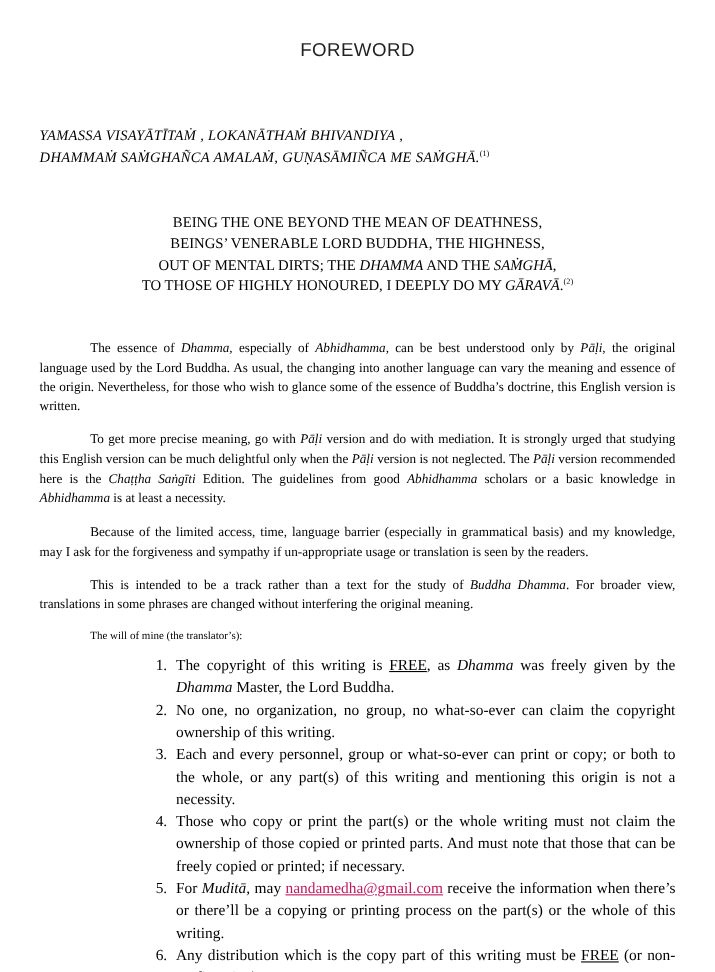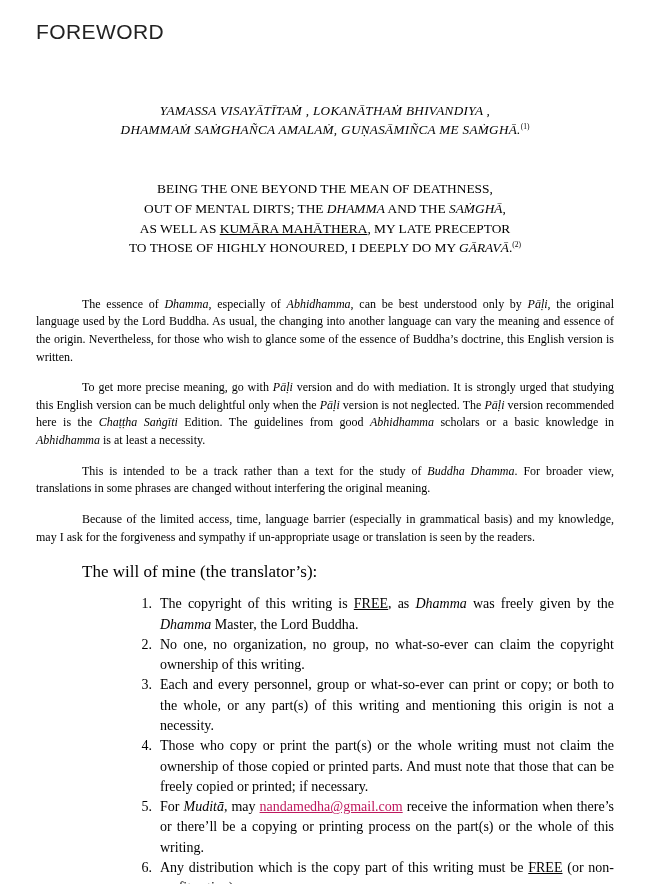--- a/index.html
+++ b/index.html
@@ -21,31 +21,32 @@
     left: 0; top: 0;
     width: 650px;
     height: 884px;
     box-sizing: border-box;
     padding: 0 36px;
   }
 
   
   .doc-title {
     font-family: "Liberation Sans", "DejaVu Sans", sans-serif;
-    font-size: 21px;
+    font-size: 17px;
+    text-align: center;
     letter-spacing: 0.4px;
-    margin-top: 19px;
+    margin-top: 36px;
     line-height: 1.2;
     color: #222;
   }
 
   
   .verse {
     margin-top: 57px;
-    text-align: center;
+    text-align: left;
     font-style: italic;
     font-size: 13.2px;
     line-height: 1.45;
     letter-spacing: 0.3px;
   }
   .verse .vline { display: block; white-space: nowrap; }
 
   
   .translation {
     margin-top: 40px;
@@ -71,21 +72,21 @@
     margin: 0 0 13px 0;
     font-size: 12px;
     line-height: 1.47;
     text-align: justify;
     text-indent: 46px;
   }
   p.para i { font-style: italic; }
 
   p.willline {
     margin: 14px 0 9px 0;
-    font-size: 17px;
+    font-size: 10px;
     line-height: 1.47;
     text-indent: 46px;
   }
 
   
   ol.will-list {
     margin: 0;
     padding: 0 0 0 102px;
     list-style: none;
     counter-reset: wl;
@@ -121,34 +122,34 @@
 
   <div class="doc-title">FOREWORD</div>
 
   <div class="verse">
     <span class="vline">YAMASSA  VISAYĀTĪTAṀ ,   LOKANĀTHAṀ BHIVANDIYA ,</span>
     <span class="vline"><span>DHAMMAṀ SAṀGHAÑCA  AMALAṀ, GUṆASĀMIÑCA ME SAṀGHĀ.</span><sup class="fn">(1)</sup></span>
   </div>
 
   <div class="translation">
     <span class="tline">BEING THE ONE BEYOND THE MEAN OF DEATHNESS,</span>
+    <span class="tline">BEINGS’ VENERABLE LORD BUDDHA, THE HIGHNESS,</span>
     <span class="tline"><span>OUT OF MENTAL DIRTS; THE </span><i>DHAMMA</i><span> AND THE </span><i>SAṀGHĀ</i><span>,</span></span>
-    <span class="tline"><span>AS WELL AS </span><u>KUMĀRA MAHĀTHERA</u><span>, MY LATE PRECEPTOR</span></span>
     <span class="tline"><span>TO THOSE OF HIGHLY HONOURED, I DEEPLY DO MY </span><i>GĀRAVĀ</i><span>.</span><sup class="fn">(2)</sup></span>
   </div>
 
   <div class="body-area">
 
     <p class="para"><span>The essence of </span><i>Dhamma</i><span>, especially of </span><i>Abhidhamma</i><span>, can be best understood only by </span><i>Pāḷi</i><span>, the original language used by the Lord Buddha.  As usual, the changing into another language can vary the meaning and essence of the origin.  Nevertheless, for those who wish to glance some of the essence of Buddha’s doctrine, this English version is written.</span></p>
 
     <p class="para"><span>To get more precise meaning, go with </span><i>Pāḷi</i><span> version and do with mediation. It is strongly urged that studying this English version can be much delightful only when the </span><i>Pāḷi</i><span> version is not neglected. The </span><i>Pāḷi</i><span> version recommended here is the </span><i>Chaṭṭha Saṅgīti</i><span> Edition.   The guidelines from good </span><i>Abhidhamma</i><span> scholars or a basic knowledge in </span><i>Abhidhamma</i><span> is at least a necessity.</span></p>
 
+    <p class="para">Because of the limited access, time, language barrier (especially in grammatical basis) and my knowledge, may I ask for the forgiveness and sympathy if un-appropriate usage or translation is seen by the readers.</p>
+
     <p class="para"><span>This is intended to be a track rather than a text for the study of </span><i>Buddha Dhamma</i><span>.  For broader view, translations in some phrases are changed without interfering the original meaning.</span></p>
-
-    <p class="para">Because of the limited access, time, language barrier (especially in grammatical basis) and my knowledge, may I ask for the forgiveness and sympathy if un-appropriate usage or translation is seen by the readers.</p>
 
     <p class="willline">The will of mine (the translator’s):</p>
 
     <ol class="will-list">
       <li><span>The copyright of this writing is </span><u>FREE</u><span>, as </span><i>Dhamma</i><span> was freely given by the </span><i>Dhamma</i><span> Master, the Lord Buddha.</span></li>
 
       <li>No one, no organization, no group, no what-so-ever can claim the copyright ownership of this writing.</li>
 
       <li>Each and every personnel, group or what-so-ever can print or copy; or both to the whole, or any part(s) of this writing and mentioning this origin is not a necessity.</li>
 

